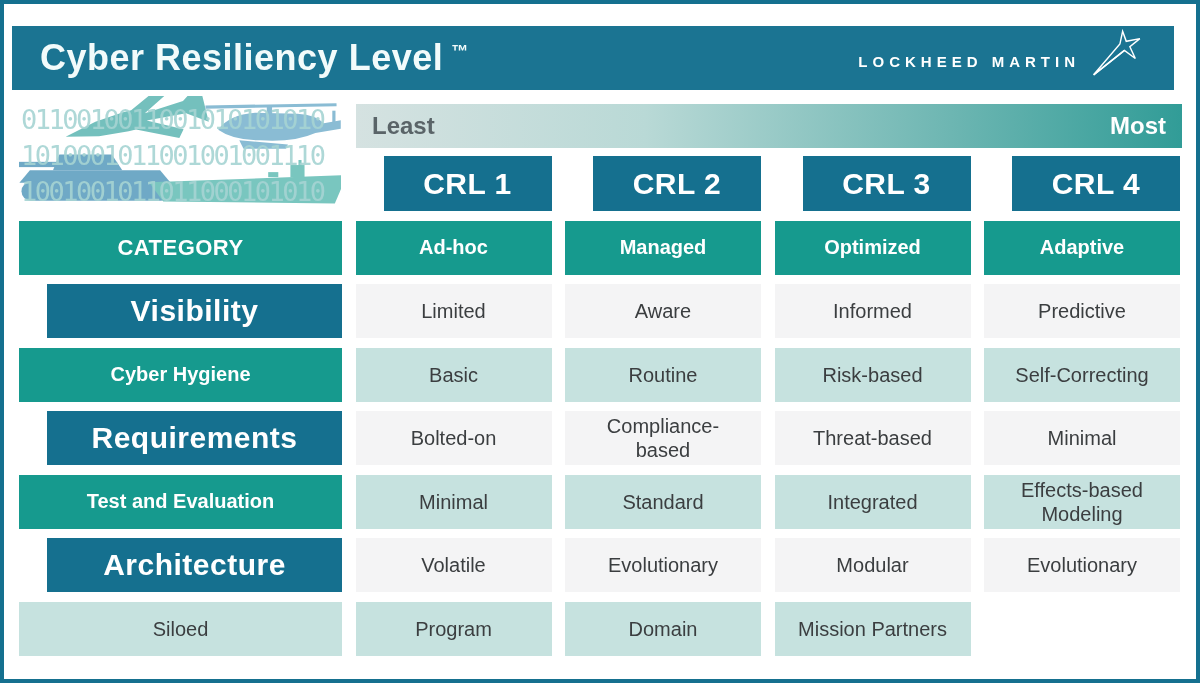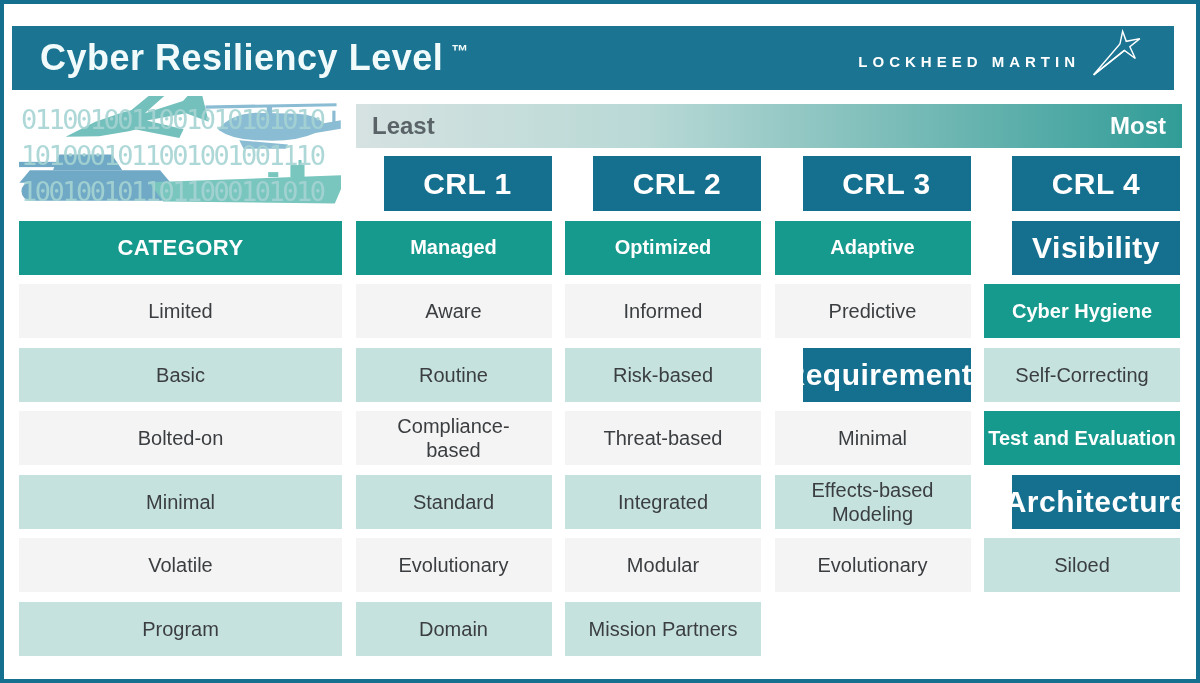--- a/index.html
+++ b/index.html
@@ -123,37 +123,38 @@
 
   <div class="grid">
 
     <div class="cell spacer"></div>
     <div class="cell h-blue">CRL 1</div>
     <div class="cell h-blue">CRL 2</div>
     <div class="cell h-blue">CRL 3</div>
     <div class="cell h-blue">CRL 4</div>
 
     <div class="cell cat-hdr">CATEGORY</div>
+    <div class="cell h-teal">Ad-hoc</div>
     <div class="cell h-teal">Managed</div>
     <div class="cell h-teal">Optimized</div>
     <div class="cell h-teal">Adaptive</div>
 
     <div class="cell h-blue">Visibility</div>
     <div class="cell val bg-gray">Limited</div>
     <div class="cell val bg-gray">Aware</div>
     <div class="cell val bg-gray">Informed</div>
     <div class="cell val bg-gray">Predictive</div>
 
     <div class="cell h-teal">Cyber Hygiene</div>
     <div class="cell val bg-teal">Basic</div>
     <div class="cell val bg-teal">Routine</div>
     <div class="cell val bg-teal">Risk-based</div>
+    <div class="cell val bg-teal">Self-Correcting</div>
+
     <div class="cell h-blue">Requirements</div>
-
-    <div class="cell val bg-teal">Self-Correcting</div>
     <div class="cell val bg-gray">Bolted-on</div>
     <div class="cell val bg-gray wrap">
         <span>Compliance-based</span>
       </div>
     <div class="cell val bg-gray">Threat-based</div>
     <div class="cell val bg-gray">Minimal</div>
 
     <div class="cell h-teal">Test and Evaluation</div>
     <div class="cell val bg-teal">Minimal</div>
     <div class="cell val bg-teal">Standard</div>

